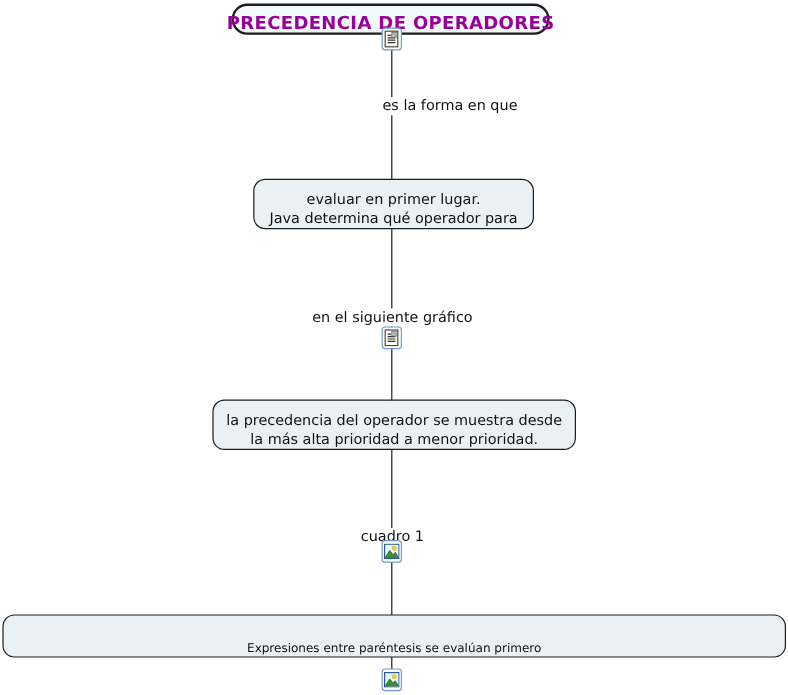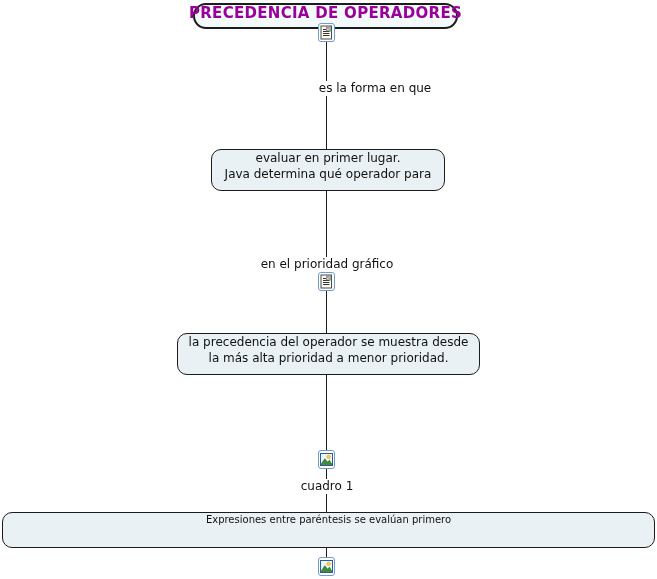--- a/index.html
+++ b/index.html
@@ -6,21 +6,21 @@
   .canvas {
     position:relative; width:657px; height:579px; overflow:hidden;
     background:#ffffff;
     font-family:"DejaVu Sans","Liberation Sans",sans-serif;
     color:#111111;
   }
   .vline { position:absolute; left:326px; width:1px; background:#1c1c1c; z-index:0; }
   .node {
     position:absolute; box-sizing:border-box;
     background:#e9f1f4; border:1px solid #1c1c1c; border-radius:10px;
-    display:flex; flex-direction:column; align-items:center; justify-content:flex-start;
+    display:flex; flex-direction:column; align-items:center; justify-content:flex-end;
     text-align:center; font-size:12px; line-height:16px; z-index:1;
   }
   .node.title { background:#f3fafc; border-width:2px; border-radius:13px; }
   .title-label { font-weight:bold; font-size:15px; color:#990099; letter-spacing:.3px; white-space:nowrap; }
   .node .tline { white-space:nowrap; }
   .node.wide { font-size:10px; line-height:13px; border-radius:10px; }
   .link-label {
     position:absolute; left:327px; transform:translateX(-50%);
     background:#ffffff; padding:0 3px; font-size:12px; line-height:15px;
     white-space:nowrap; z-index:2; color:#111;
@@ -56,41 +56,41 @@
     </svg>
   </div>
 
   <div class="link-label" style="top:81px;margin-left:48px;">es la forma en que</div>
 
   <div class="node" style="left:211px;top:149px;width:234px;height:42px;">
     <div class="tline">evaluar en primer lugar.</div>
     <div class="tline">Java determina qué operador para</div>
   </div>
 
-  <div class="link-label" style="top:257px;">en el prioridad gráfico</div>
+  <div class="link-label" style="top:257px;">en el siguiente gráfico</div>
 
   <div class="res-icon" style="left:318px;top:272px;">
     <svg width="13" height="15" viewBox="0 0 13 15">
       <rect x="1" y="1" width="10.5" height="13" fill="#fffdf0" stroke="#4a4a4a" stroke-width="1"></rect>
       <line x1="3" y1="4.5" x2="6" y2="4.5" stroke="#333" stroke-width="1"></line>
       <line x1="3" y1="6.5" x2="9.5" y2="6.5" stroke="#333" stroke-width="1"></line>
       <line x1="3" y1="8.5" x2="9.5" y2="8.5" stroke="#333" stroke-width="1"></line>
       <line x1="3" y1="10.5" x2="9.5" y2="10.5" stroke="#333" stroke-width="1"></line>
       <rect x="6.5" y="2" width="4.5" height="4" fill="#b9d7f2" stroke="#666" stroke-width="0.6"></rect>
       <rect x="6.8" y="2.3" width="2" height="1.8" fill="#e87fb0"></rect>
       <rect x="8.8" y="3.6" width="1.9" height="2" fill="#6fbf6f"></rect>
     </svg>
   </div>
 
   <div class="node" style="left:177px;top:333px;width:303px;height:42px;">
     <div class="tline">la precedencia del operador se muestra desde</div>
     <div class="tline">la más alta prioridad a menor prioridad.</div>
   </div>
 
-  <div class="link-label" style="top:440px;margin-top:39px;">cuadro 1</div>
+  <div class="link-label" style="top:440px;">cuadro 1</div>
 
   <div class="res-icon" style="left:318px;top:450px;">
     <svg width="13" height="13" viewBox="0 0 13 13">
       <rect x="0.5" y="0.5" width="12" height="12" fill="#eaf6fd" stroke="#2d5d8c" stroke-width="1"></rect>
       <circle cx="8.6" cy="3.9" r="1.7" fill="#ffd23e" stroke="#d9a514" stroke-width="0.6"></circle>
       <path d="M1 11.5 L4.8 5.8 L7.6 9.2 L9.4 7.2 L12 11.5 Z" fill="#3d8f35" stroke="#1f5c1a" stroke-width="0.6"></path>
     </svg>
   </div>
 
   <div class="node wide" style="left:2px;top:512px;width:653px;height:36px;">

